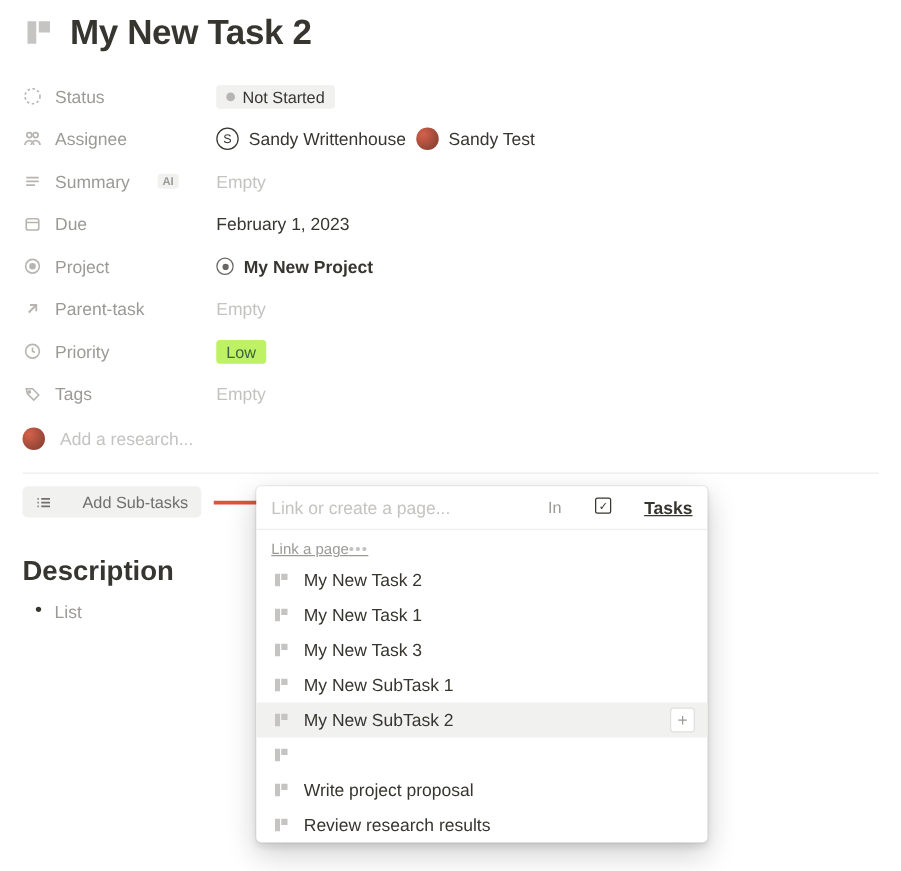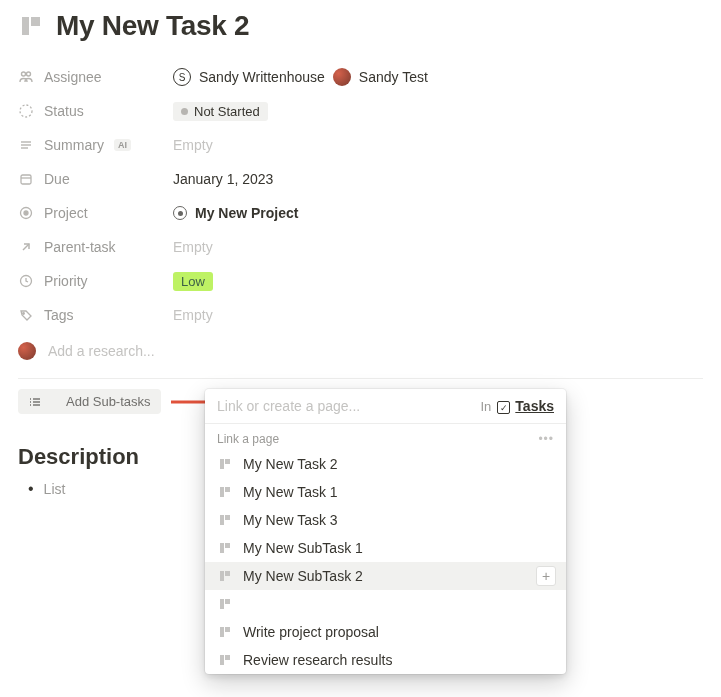--- a/index.html
+++ b/index.html
@@ -5,21 +5,21 @@
   * { box-sizing: border-box; margin: 0; padding: 0; font-family: -apple-system, BlinkMacSystemFont, "Segoe UI", Helvetica, Arial, sans-serif; }
   body { width: 721px; height: 697px; background: #fff; color: #37352f; font-size: 14px; overflow: hidden; }
   .page { padding: 10px 18px 0 18px; }
   .title-row { display: flex; align-items: center; gap: 12px; margin-bottom: 18px; }
   .page-icon { width: 26px; height: 26px; display: inline-flex; align-items: center; justify-content: center; }
   .page-title { font-size: 28px; font-weight: 700; color: #37352f; letter-spacing: -0.3px; }
 
   .prop-row { display: flex; align-items: center; min-height: 34px; }
   .prop-label { display: flex; align-items: center; gap: 10px; width: 155px; color: #9b9a97; font-size: 14px; }
   .prop-label .icon { width: 16px; height: 16px; display: inline-flex; align-items: center; justify-content: center; color: #b7b5b1; flex-shrink: 0; }
-  .ai-badge { font-size: 9px; background: #f1f1ef; color: #9b9a97; border-radius: 3px; padding: 1px 4px; font-weight: 700; }
+  .ai-badge { font-size: 9px; background: #f1f1ef; color: #9b9a97; border-radius: 3px; padding: 1px 4px; font-weight: 700; margin-left: 12px; }
   .prop-value { display: flex; align-items: center; gap: 8px; color: #37352f; font-size: 14px; flex: 1; }
   .empty { color: #c4c3c1; }
   .pill { background: #f1f1ef; border-radius: 3px; padding: 2px 8px; display: inline-flex; align-items: center; gap: 6px; font-size: 13px; }
   .dot { width: 7px; height: 7px; border-radius: 50%; background: #b7b5b1; display: inline-block; }
   .pill-low { background: #bef264; color: #3c6147; font-size: 13px; padding: 2px 8px; border-radius: 3px; }
   .assignee-initial { width: 18px; height: 18px; border: 1.2px solid #37352f; border-radius: 50%; display: inline-flex; align-items: center; justify-content: center; font-size: 10px; font-weight: 500; }
   .avatar { width: 18px; height: 18px; border-radius: 50%; background: radial-gradient(circle at 30% 30%, #d4614b, #7b3a2e); display: inline-block; }
   .target-ring { width: 14px; height: 14px; border: 1.4px solid #676663; border-radius: 50%; display: inline-flex; align-items: center; justify-content: center; flex-shrink: 0; }
   .target-ring::after { content: ""; width: 5px; height: 5px; border-radius: 50%; background: #676663; }
 
@@ -31,26 +31,26 @@
   .subtask-area { display: flex; align-items: center; padding: 10px 0; position: relative; }
   .add-sub { background: #f1f1ef; border: none; border-radius: 4px; padding: 5px 10px; display: inline-flex; align-items: center; gap: 24px; color: #706f6c; font-size: 13px; font-weight: 500; cursor: pointer; }
   .arrow { width: 60px; height: 20px; display: flex; align-items: center; margin-left: 8px; }
 
   .dropdown {
     position: absolute; left: 205px; top: 389px; width: 361px;
     background: #fff; border-radius: 4px;
     box-shadow: 0 0 0 1px rgba(15,15,15,0.05), 0 3px 6px rgba(15,15,15,0.1), 0 9px 24px rgba(15,15,15,0.2);
     font-size: 14px;
   }
-  .dd-header { display: flex; align-items: flex-end; padding: 9px 12px; border-bottom: 1px solid #ededec; }
+  .dd-header { display: flex; align-items: flex-start; padding: 9px 12px; border-bottom: 1px solid #ededec; gap: 21px; }
   .dd-input { flex: 1; color: #c4c3c1; font-size: 14px; }
   .dd-in { color: #9b9a97; font-size: 13px; margin-right: 6px; }
   .dd-in-icon { width: 13px; height: 13px; border: 1.3px solid #37352f; border-radius: 2px; display: inline-flex; align-items: center; justify-content: center; font-size: 9px; margin-right: 5px; }
   .dd-in-label { font-weight: 600; text-decoration: underline; color: #37352f; font-size: 14px; }
-  .dd-section { display: flex; align-items: center; justify-content: space-between; padding: 8px 12px 4px 12px; color: #9b9a97; font-size: 12px; }
+  .dd-section { display: flex; align-items: center; justify-content: flex-start; padding: 8px 12px 4px 12px; color: #9b9a97; font-size: 12px; text-decoration: underline; }
   .dd-more { color: #c4c3c1; letter-spacing: 1px; }
   .dd-item { display: flex; align-items: center; gap: 10px; padding: 6px 12px; cursor: pointer; position: relative; }
   .dd-item.highlight { background: #f1f1ef; }
   .dd-item .doc-icon { width: 16px; height: 16px; display: inline-flex; align-items: center; justify-content: center; color: #a8a7a4; flex-shrink: 0; }
   .dd-item.highlight .plus-btn { position: absolute; right: 10px; width: 20px; height: 20px; border: 1px solid #e0e0de; border-radius: 3px; display: inline-flex; align-items: center; justify-content: center; color: #9b9a97; background: #fff; }
   .dd-item.highlight .plus-btn::after { content: "+"; font-size: 14px; }
 
   .description-title { font-size: 22px; font-weight: 700; margin-top: 20px; margin-bottom: 10px; }
   .bullet { display: flex; align-items: center; gap: 10px; color: #9b9a97; padding-left: 10px; }
   .bullet::before { content: "•"; color: #37352f; font-size: 16px; }
@@ -67,56 +67,56 @@
           <rect x="3" y="3" width="7" height="18" fill="#c5c4c2"></rect>
           <rect x="12" y="3" width="9" height="9" fill="#c5c4c2"></rect>
         </svg>
     </span>
     <h1 class="page-title">My New Task 2</h1>
   </div>
 
   <div class="prop-row">
     <div class="prop-label">
       <span class="icon">
+        <svg width="14" height="14" viewBox="0 0 14 14" fill="none" stroke="#b7b5b1" stroke-width="1.3" stroke-dasharray="2 2">
+            <circle cx="7" cy="7" r="6"></circle>
+          </svg>
+      </span>
+      <span>Status</span>
+    </div>
+    <div class="prop-value">
+      <span class="pill">
+        <span class="dot"></span>
+          <span>Not Started</span>
+      </span>
+    </div>
+  </div>
+
+  <div class="prop-row">
+    <div class="prop-label">
+      <span class="icon">
         <svg width="16" height="16" viewBox="0 0 16 16" fill="none" stroke="#b7b5b1" stroke-width="1.4">
             <circle cx="5.5" cy="5" r="2"></circle>
             <circle cx="10.5" cy="5" r="2"></circle>
             <path d="M2 13c0-2 1.5-3.5 3.5-3.5S9 11 9 13M7 13c0-2 1.5-3.5 3.5-3.5S14 11 14 13"></path>
           </svg>
       </span>
       <span>Assignee</span>
     </div>
     <div class="prop-value">
       <span class="assignee-initial">S</span>
       <span>Sandy Writtenhouse</span>
       <span class="avatar"></span>
       <span>Sandy Test</span>
     </div>
   </div>
 
   <div class="prop-row">
     <div class="prop-label">
       <span class="icon">
-        <svg width="14" height="14" viewBox="0 0 14 14" fill="none" stroke="#b7b5b1" stroke-width="1.3" stroke-dasharray="2 2">
-            <circle cx="7" cy="7" r="6"></circle>
-          </svg>
-      </span>
-      <span>Status</span>
-    </div>
-    <div class="prop-value">
-      <span class="pill">
-        <span class="dot"></span>
-          <span>Not Started</span>
-      </span>
-    </div>
-  </div>
-
-  <div class="prop-row">
-    <div class="prop-label">
-      <span class="icon">
         <svg width="14" height="14" viewBox="0 0 14 14" fill="none" stroke="#b7b5b1" stroke-width="1.4">
             <line x1="2" y1="4" x2="12" y2="4"></line>
             <line x1="2" y1="7" x2="12" y2="7"></line>
             <line x1="2" y1="10" x2="9" y2="10"></line>
           </svg>
       </span>
       <span>Summary</span>
       <span class="ai-badge">AI</span>
     </div>
     <div class="prop-value">
@@ -128,21 +128,21 @@
     <div class="prop-label">
       <span class="icon">
         <svg width="14" height="14" viewBox="0 0 14 14" fill="none" stroke="#b7b5b1" stroke-width="1.3">
             <rect x="2" y="3" width="10" height="9" rx="1.5"></rect>
             <line x1="2" y1="6" x2="12" y2="6"></line>
           </svg>
       </span>
       <span>Due</span>
     </div>
     <div class="prop-value">
-        <span>January 1, 2023</span>
+        <span>February 1, 2023</span>
       </div>
   </div>
 
   <div class="prop-row">
     <div class="prop-label">
       <span class="icon">
         <svg width="14" height="14" viewBox="0 0 14 14" fill="none" stroke="#b7b5b1" stroke-width="1.3">
             <circle cx="7" cy="7" r="5.5"></circle>
             <circle cx="7" cy="7" r="2" fill="#b7b5b1"></circle>
           </svg>

